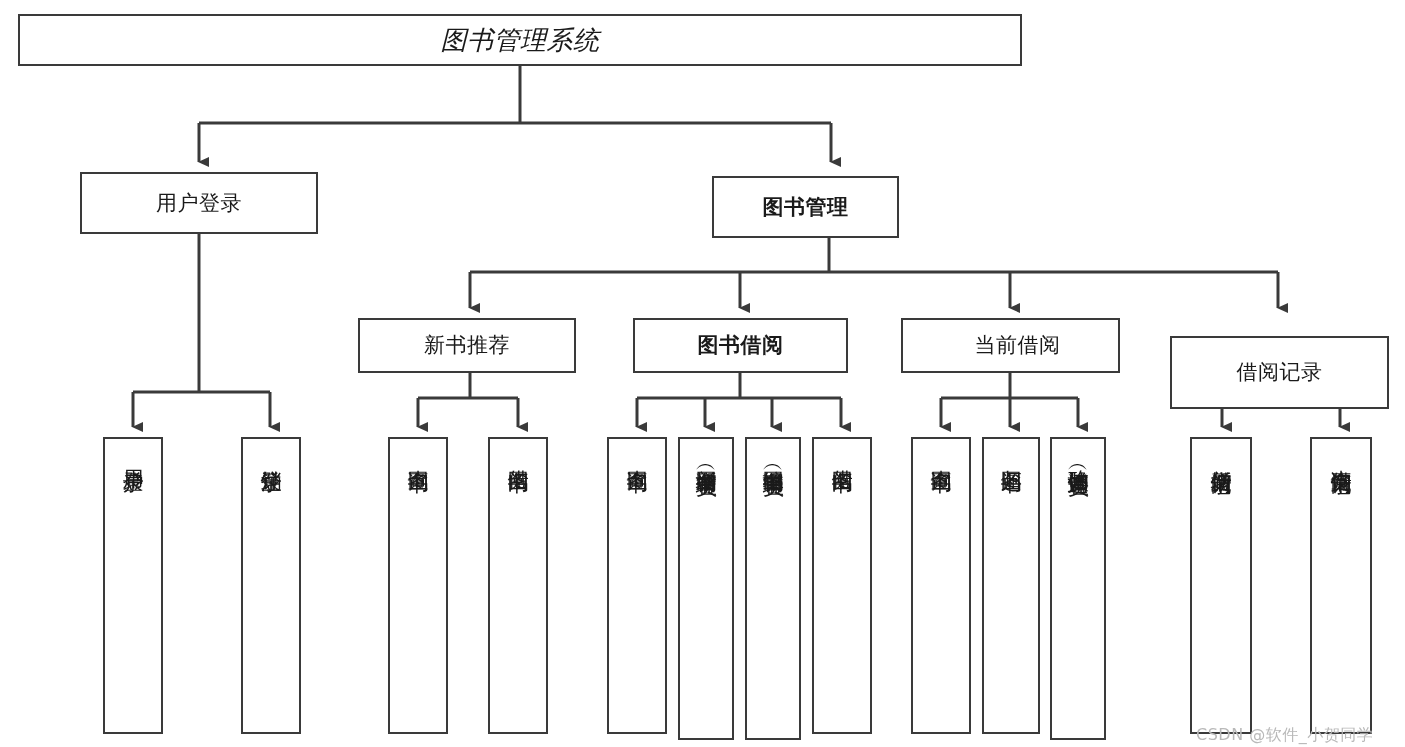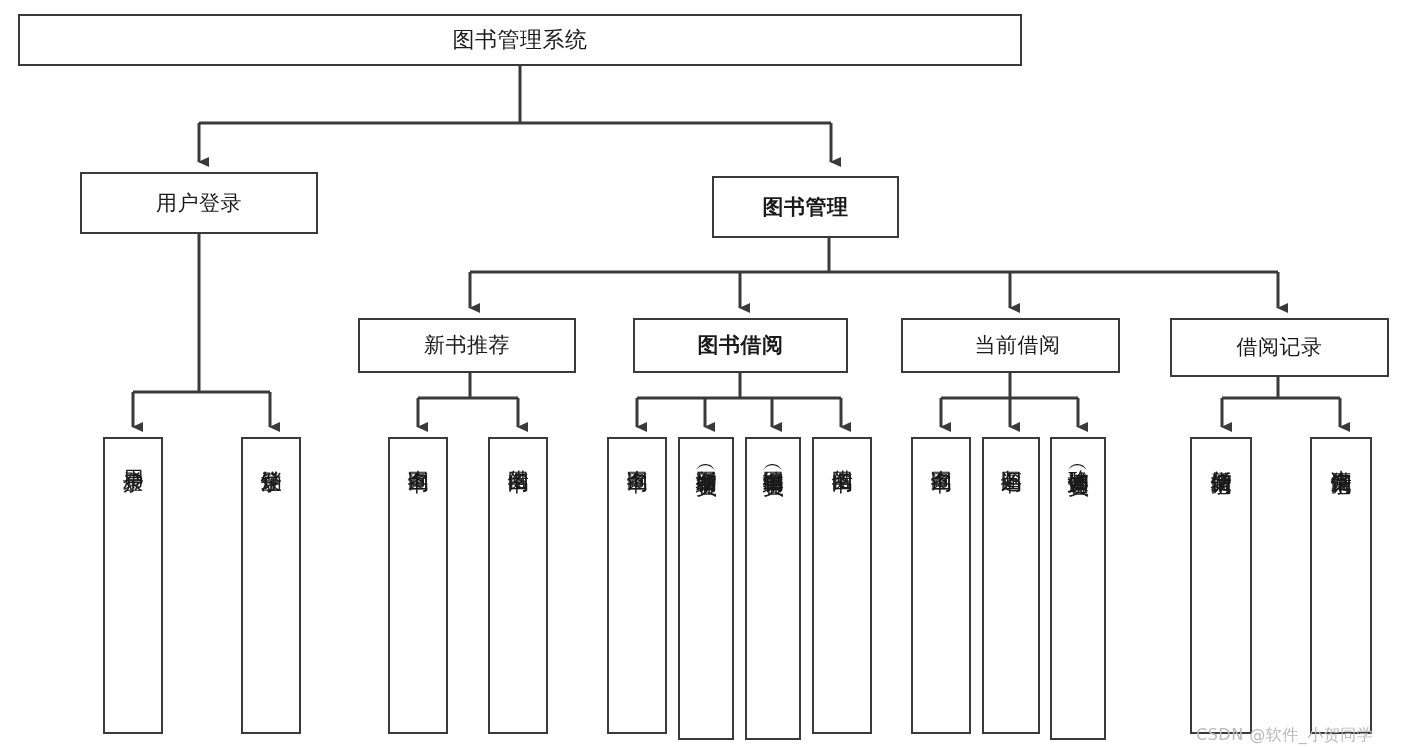--- a/index.html
+++ b/index.html
@@ -40,21 +40,22 @@
     text-align: center;
     line-height: 1.18;
     white-space: pre;
   }
   
   .node.horiz .lbl {
     font-size: 21px;
     letter-spacing: 0.5px;
   }
   .node.root .lbl {
-    font-size: 22px;
+    font-size: 26px;
+    font-style: italic;
   }
   
   .node.vert {
     align-items: flex-start;
     justify-content: center;
     padding-top: 14px;
   }
   .node.vert .lbl {
     writing-mode: vertical-rl;
     text-orientation: upright;
@@ -139,21 +140,21 @@
 
   <div class="node horiz" style="left:358px; top:318px; width:218px; height:55px;">
     <span class="lbl">新书推荐</span>
   </div>
   <div class="node horiz" style="left:633px; top:318px; width:215px; height:55px;font-weight:bold;">
     <span class="lbl">图书借阅</span>
   </div>
   <div class="node horiz" style="left:901px; top:318px; width:219px; height:55px;padding-left:14px;">
     <span class="lbl">当前借阅</span>
   </div>
-  <div class="node horiz" style="left:1170px; top:318px; width:219px; height:59px;">
+  <div class="node horiz" style="left:1170px; top:336px; width:219px; height:73px;">
     <span class="lbl">借阅记录</span>
   </div>
 
   <div class="node vert" style="left:103px; top:437px; width:60px; height:297px;">
     <span class="lbl">用户登录</span>
   </div>
   <div class="node vert" style="left:241px; top:437px; width:60px; height:297px;">
     <span class="lbl">注销登录</span>
   </div>
 

